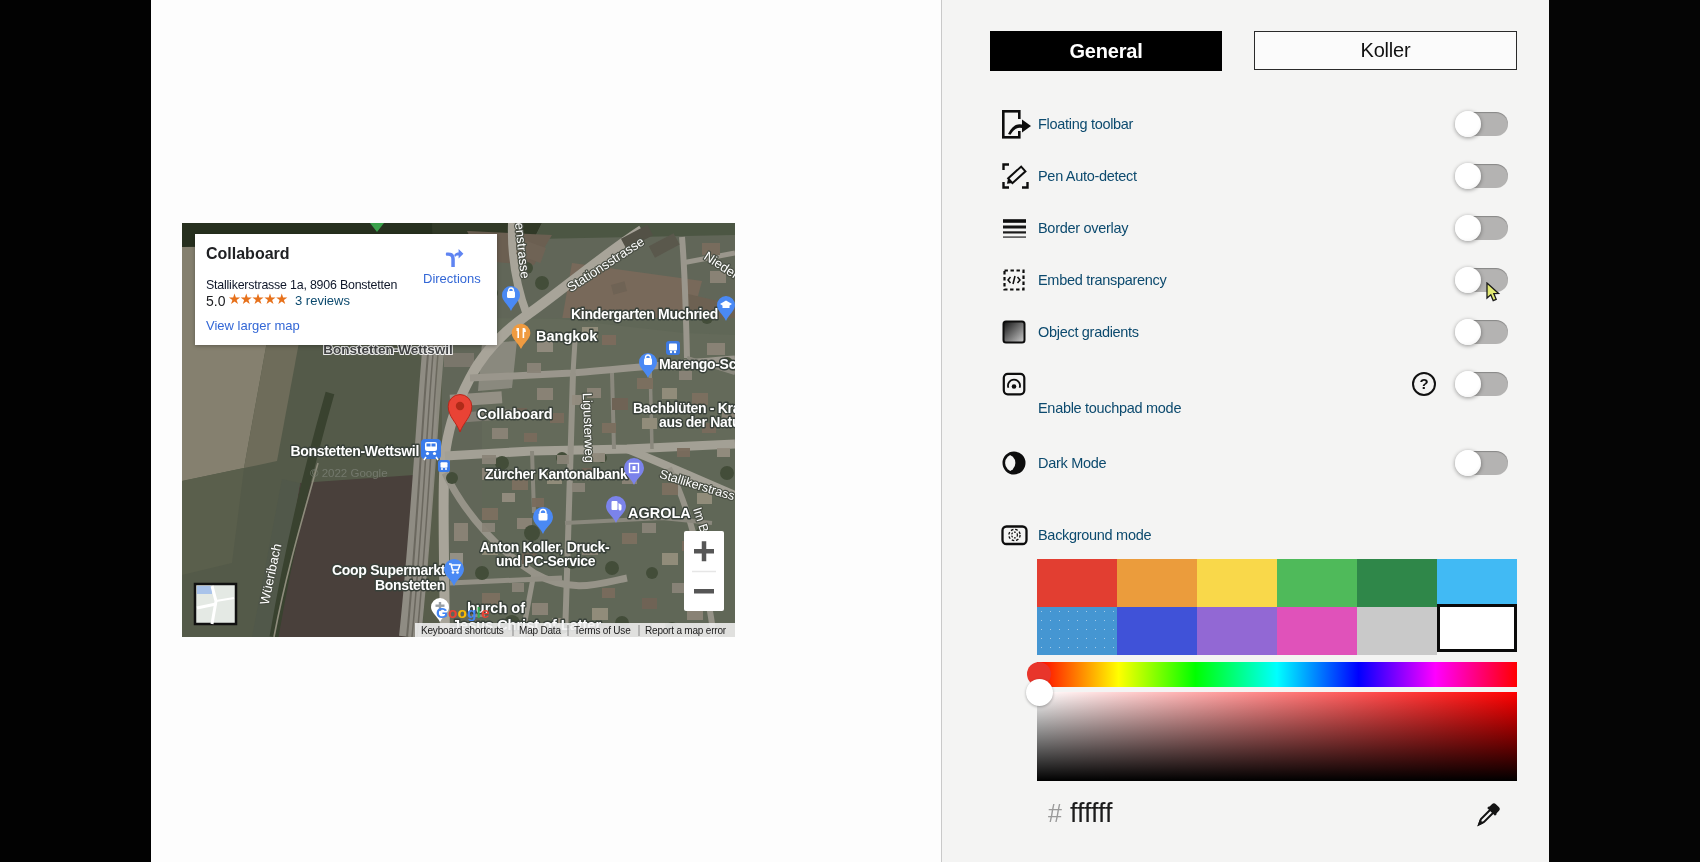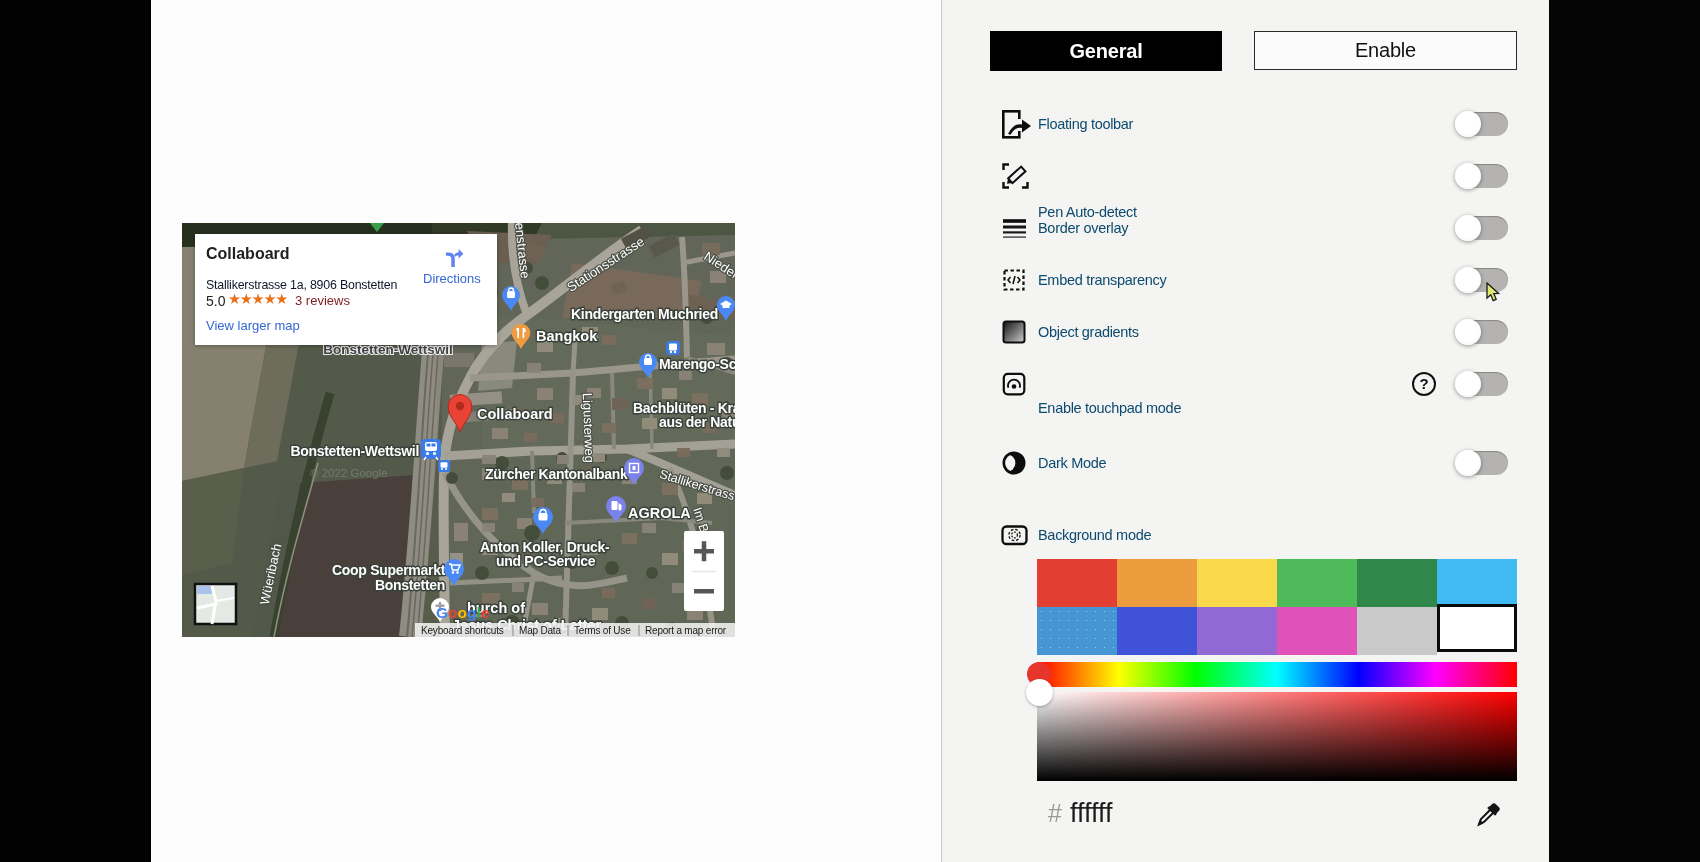--- a/index.html
+++ b/index.html
@@ -36,24 +36,24 @@
   #hexwrap{left:1048px;top:798px;font-size:27px;color:#1c1c1c;}
   #hexwrap .hash{color:#9a9a9a;font-size:25px;margin-right:8px;}
 </style>
 </head>
 <body>
 <div class="abs" id="panel"></div>
 <div class="abs" id="leftblack"></div>
 <div class="abs" id="rightblack"></div>
 <div class="abs" id="divider"></div>
 <div class="abs" id="tabGeneral">General</div>
-<div class="abs" id="tabDefault">Enable</div>
+<div class="abs" id="tabDefault">Koller</div>
 
 <div class="abs rowlabel" style="left:1038px;top:116px;">Floating toolbar</div>
-<div class="abs rowlabel" style="left:1038px;top:168px;margin-top:36px;">Pen Auto-detect</div>
+<div class="abs rowlabel" style="left:1038px;top:168px;">Pen Auto-detect</div>
 <div class="abs rowlabel" style="left:1038px;top:220px;">Border overlay</div>
 <div class="abs rowlabel" style="left:1038px;top:272px;">Embed transparency</div>
 <div class="abs rowlabel" style="left:1038px;top:324px;">Object gradients</div>
 <div class="abs rowlabel" style="left:1038px;top:376px;margin-top:24px;">Enable touchpad mode</div>
 <div class="abs rowlabel" style="left:1038px;top:455px;">Dark Mode</div>
 <div class="abs rowlabel" style="left:1038px;top:527px;">Background mode</div>
 
 <div class="abs toggle" style="left:1456px;top:112px;">
     <div class="knob"></div>
   </div>
@@ -483,14 +483,14 @@
 
 <div class="abs" style="left:195px;top:234px;width:302px;height:111px;background:#fff;box-shadow:0 1px 4px rgba(0,0,0,.3);"></div>
 <div class="abs" style="left:206px;top:245px;font-size:16px;font-weight:bold;color:#202124;">Collaboard</div>
 <div class="abs" style="left:206px;top:278px;font-size:12.4px;letter-spacing:-0.2px;color:#0f172a;">Stallikerstrasse 1a, 8906 Bonstetten</div>
 <svg class="abs" style="left:441px;top:246px;" width="24" height="24" viewBox="0 0 24 24">
   <path d="M10.3 21 L10.3 13 Q10.3 9.8 7 9.8 L5.4 9.8 L5.4 9.8 Q4.2 8.2 5.4 6.6 L7.4 6.6 Q13.8 6.6 13.8 13 L13.8 21 Z M13.2 9 Q14.6 6.4 16.6 6.4 L17.6 6.4 L17.6 3 L22.4 7.8 L17.6 12.6 L17.6 9.6 L16.4 9.6 Q14.8 9.6 14.2 11 Z" fill="#5f84f2"></path>
 </svg>
 <div class="abs" style="left:423px;top:271px;font-size:13px;color:#3367d6;">Directions</div>
 <div class="abs" style="left:206px;top:293px;font-size:14px;color:#202124;">5.0</div>
 <div class="abs" style="left:228px;top:291px;font-size:14.5px;color:#e7711b;letter-spacing:-1.2px;">★★★★★</div>
-<div class="abs" style="left:295px;top:293px;font-size:13px;color:#7f1d1d;">3 reviews</div>
+<div class="abs" style="left:295px;top:293px;font-size:13px;color:#0c4a6e;">3 reviews</div>
 <div class="abs" style="left:206px;top:318px;font-size:13px;color:#3367d6;">View larger map</div>
 
 </body></html>

